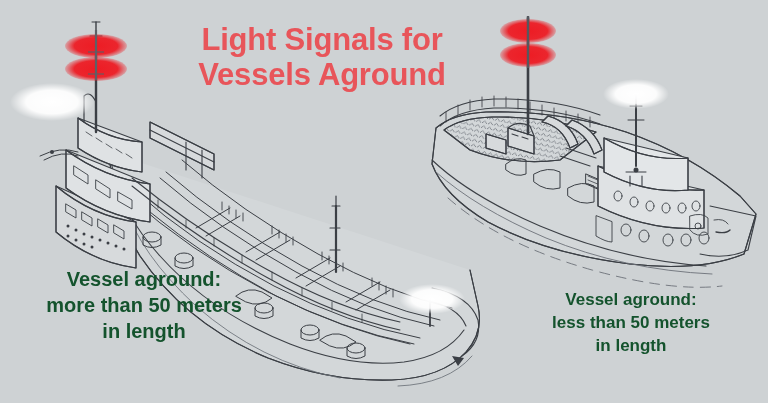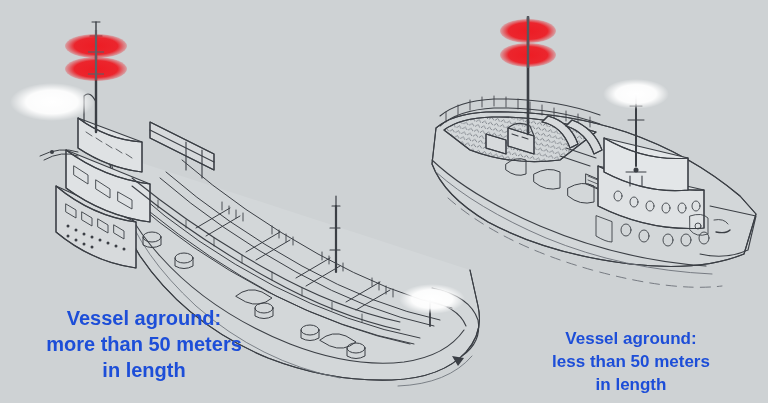--- a/index.html
+++ b/index.html
@@ -18,25 +18,24 @@
     text-align:center;
     color:#e8555a;
     font-weight:bold;
     font-size:31px;
     line-height:35px;
     letter-spacing:-0.2px;
     white-space:pre-line;
   }
   .cap{
     position:absolute;
-    color:#1d4ed8;
+    color:#14532d;
     font-weight:bold;
     text-align:center;
     white-space:pre-line;
-    margin-top:39px;
   }
   .cap-left{
     left:10px;top:266px;width:268px;
     font-size:20px;line-height:26px;
   }
   .cap-right{
     left:512px;top:288px;width:238px;
     font-size:17px;line-height:23px;
   }
 </style>
@@ -330,20 +329,22 @@
       <ellipse cx="636" cy="94" rx="33" ry="15" fill="url(#whiteGlow)"></ellipse>
     </g>
 
     <g>
       <ellipse cx="528" cy="31" rx="28" ry="12" fill="url(#redGlow)"></ellipse>
       <ellipse cx="528" cy="55" rx="28" ry="12" fill="url(#redGlow)"></ellipse>
       <path d="M528 16 l0 52" stroke="#55585e" stroke-width="2.4" fill="none"></path>
     </g>
   </svg>
 
+  <div class="txt-title">Light Signals for
+Vessels Aground</div>
 
   <div class="cap cap-left">Vessel aground:
 more than 50 meters
 in length</div>
 
   <div class="cap cap-right">Vessel aground:
 less than 50 meters
 in length</div>
 
 </div>

